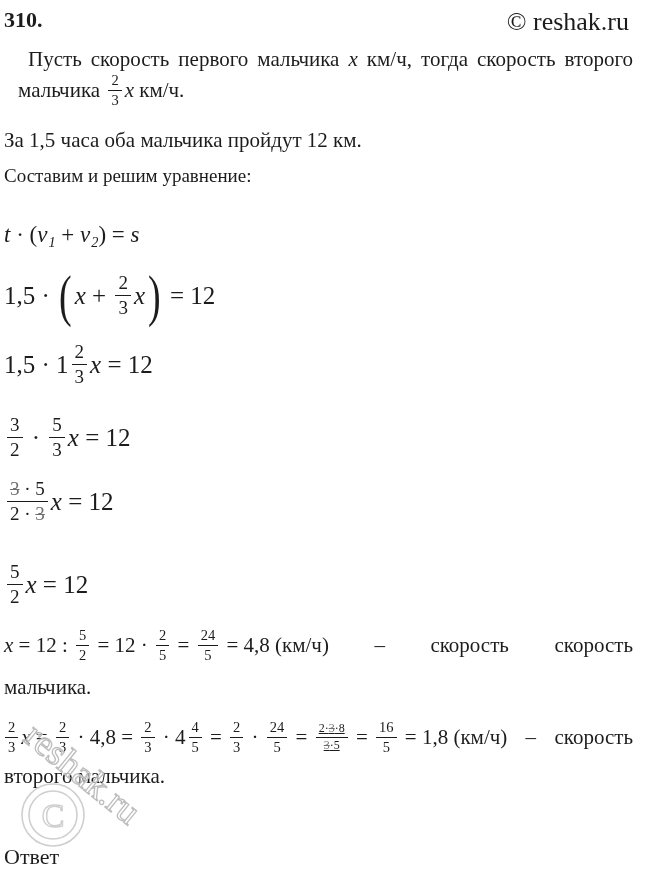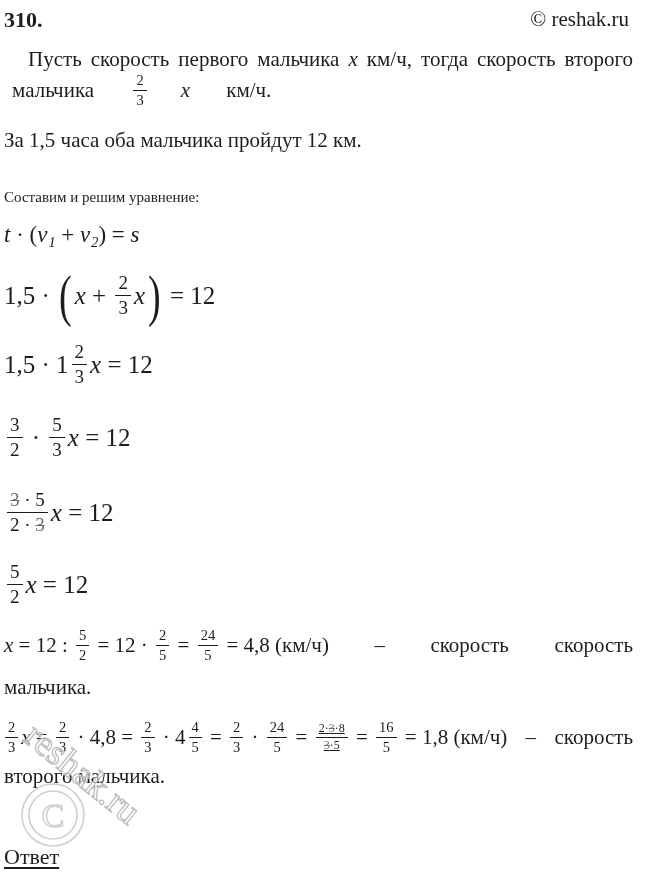--- a/index.html
+++ b/index.html
@@ -12,21 +12,21 @@
     font-family:"Liberation Serif","DejaVu Serif",serif;
     color:#1c1c1c;
   }
   .line { position:absolute; line-height:1.25; color:#1c1c1c; }
   .flexline { display:flex; align-items:center; }
   .flow { display:block; text-align:justify; text-align-last:justify; }
   .tok { white-space:pre; }
   .flow .tok { white-space:normal; }
   .mvar { font-style:italic; white-space:pre; }
   .vs-sub { font-size:62%; position:relative; top:0.33em; line-height:0; margin-left:1px; }
-  .underline { text-decoration:underline; text-underline-offset:3px; text-decoration-thickness:1.5px; }
+  .underline { text-underline-offset:3px; text-decoration-thickness:1.5px; }
 
   .frac { display:inline-flex; flex-direction:column; align-items:center; text-align:center;
           vertical-align:middle; margin:0 3px; line-height:1.15; }
   .frac .fn { border-bottom:1.6px solid #1c1c1c; padding:0 3px 1px 3px; white-space:pre; }
   .frac .fd { padding-top:1px; white-space:pre; }
   .frac.lg  { font-size:19px; }
   .frac.sm  { font-size:14.5px; }
   .frac.xs  { font-size:12px;text-decoration:underline; }
   .cancel { text-decoration:line-through; text-decoration-thickness:1.4px; color:#6f6f6f; }
 
@@ -37,37 +37,37 @@
   .watermark-svg { position:absolute; left:0; top:688; pointer-events:none; z-index:5; }
 </style>
 </head>
 <body>
 
 <div class="page">
   <div id="doc">
       <div class="line flexline" style="top: 6px; left: 4px; font-size: 22px; font-weight: bold;">
         <span class="tok">310.</span>
       </div>
-      <div class="line flexline" style="top: 6px; right: 8px; left: auto; font-size: 21px;">
+      <div class="line flexline" style="top: 6px; right: 8px; left: auto; font-size: 26px;">
         <span class="tok">© reshak.ru</span>
       </div>
       <div class="line flow" style="top: 46px; left: 4px; right: 4px; font-size: 21px; margin-left: 24px;"><span class="tok">Пусть скорость первого мальчика </span><span class="mvar">x</span><span class="tok"> км/ч, тогда скорость второго</span></div>
-      <div class="line flexline" style="top: 72px; left: 12px; font-size: 21px; gap: 31px;">
+      <div class="line flexline" style="top: 72px; left: 18px; font-size: 21px;">
         <span class="tok">мальчика </span>
         <span class="frac sm">
           <span class="fn"><span>2</span></span>
           <span class="fd"><span>3</span></span>
         </span>
         <span class="mvar">x</span>
         <span class="tok"> км/ч.</span>
       </div>
       <div class="line flexline" style="top: 127px; left: 4px; font-size: 21px;">
         <span class="tok">За 1,5 часа оба мальчика пройдут 12 км.</span>
       </div>
-      <div class="line flexline" style="top: 188px; left: 4px; font-size: 15px;">
+      <div class="line flexline" style="top: 164px; left: 4px; font-size: 19px;">
         <span class="tok">Составим и решим уравнение:</span>
       </div>
       <div class="line flexline" style="top: 221px; left: 4px; font-size: 23px;">
         <span class="mvar">t</span>
         <span class="tok"> · (</span>
         <span class="mvar"><span>v</span><span class="vs-sub">1</span></span>
         <span class="tok"> + </span>
         <span class="mvar"><span>v</span><span class="vs-sub">2</span></span>
         <span class="tok">) = </span>
         <span class="mvar">s</span>
@@ -100,21 +100,21 @@
           <span class="fd"><span>2</span></span>
         </span>
         <span class="tok"> · </span>
         <span class="frac lg">
           <span class="fn"><span>5</span></span>
           <span class="fd"><span>3</span></span>
         </span>
         <span class="mvar">x</span>
         <span class="tok"> = 12</span>
       </div>
-      <div class="line flexline" style="top: 489px; left: 4px; font-size: 25px; justify-content: center;">
+      <div class="line flexline" style="top: 478px; left: 4px; font-size: 25px; justify-content: center;">
         <span class="frac lg">
           <span class="fn"><span class="cancel">3</span><span> · </span><span>5</span></span>
           <span class="fd"><span>2</span><span> · </span><span class="cancel">3</span></span>
         </span>
         <span class="mvar">x</span>
         <span class="tok"> = 12</span>
       </div>
       <div class="line flexline" style="top: 561px; left: 4px; font-size: 25px;">
         <span class="frac lg">
           <span class="fn"><span>5</span></span>

